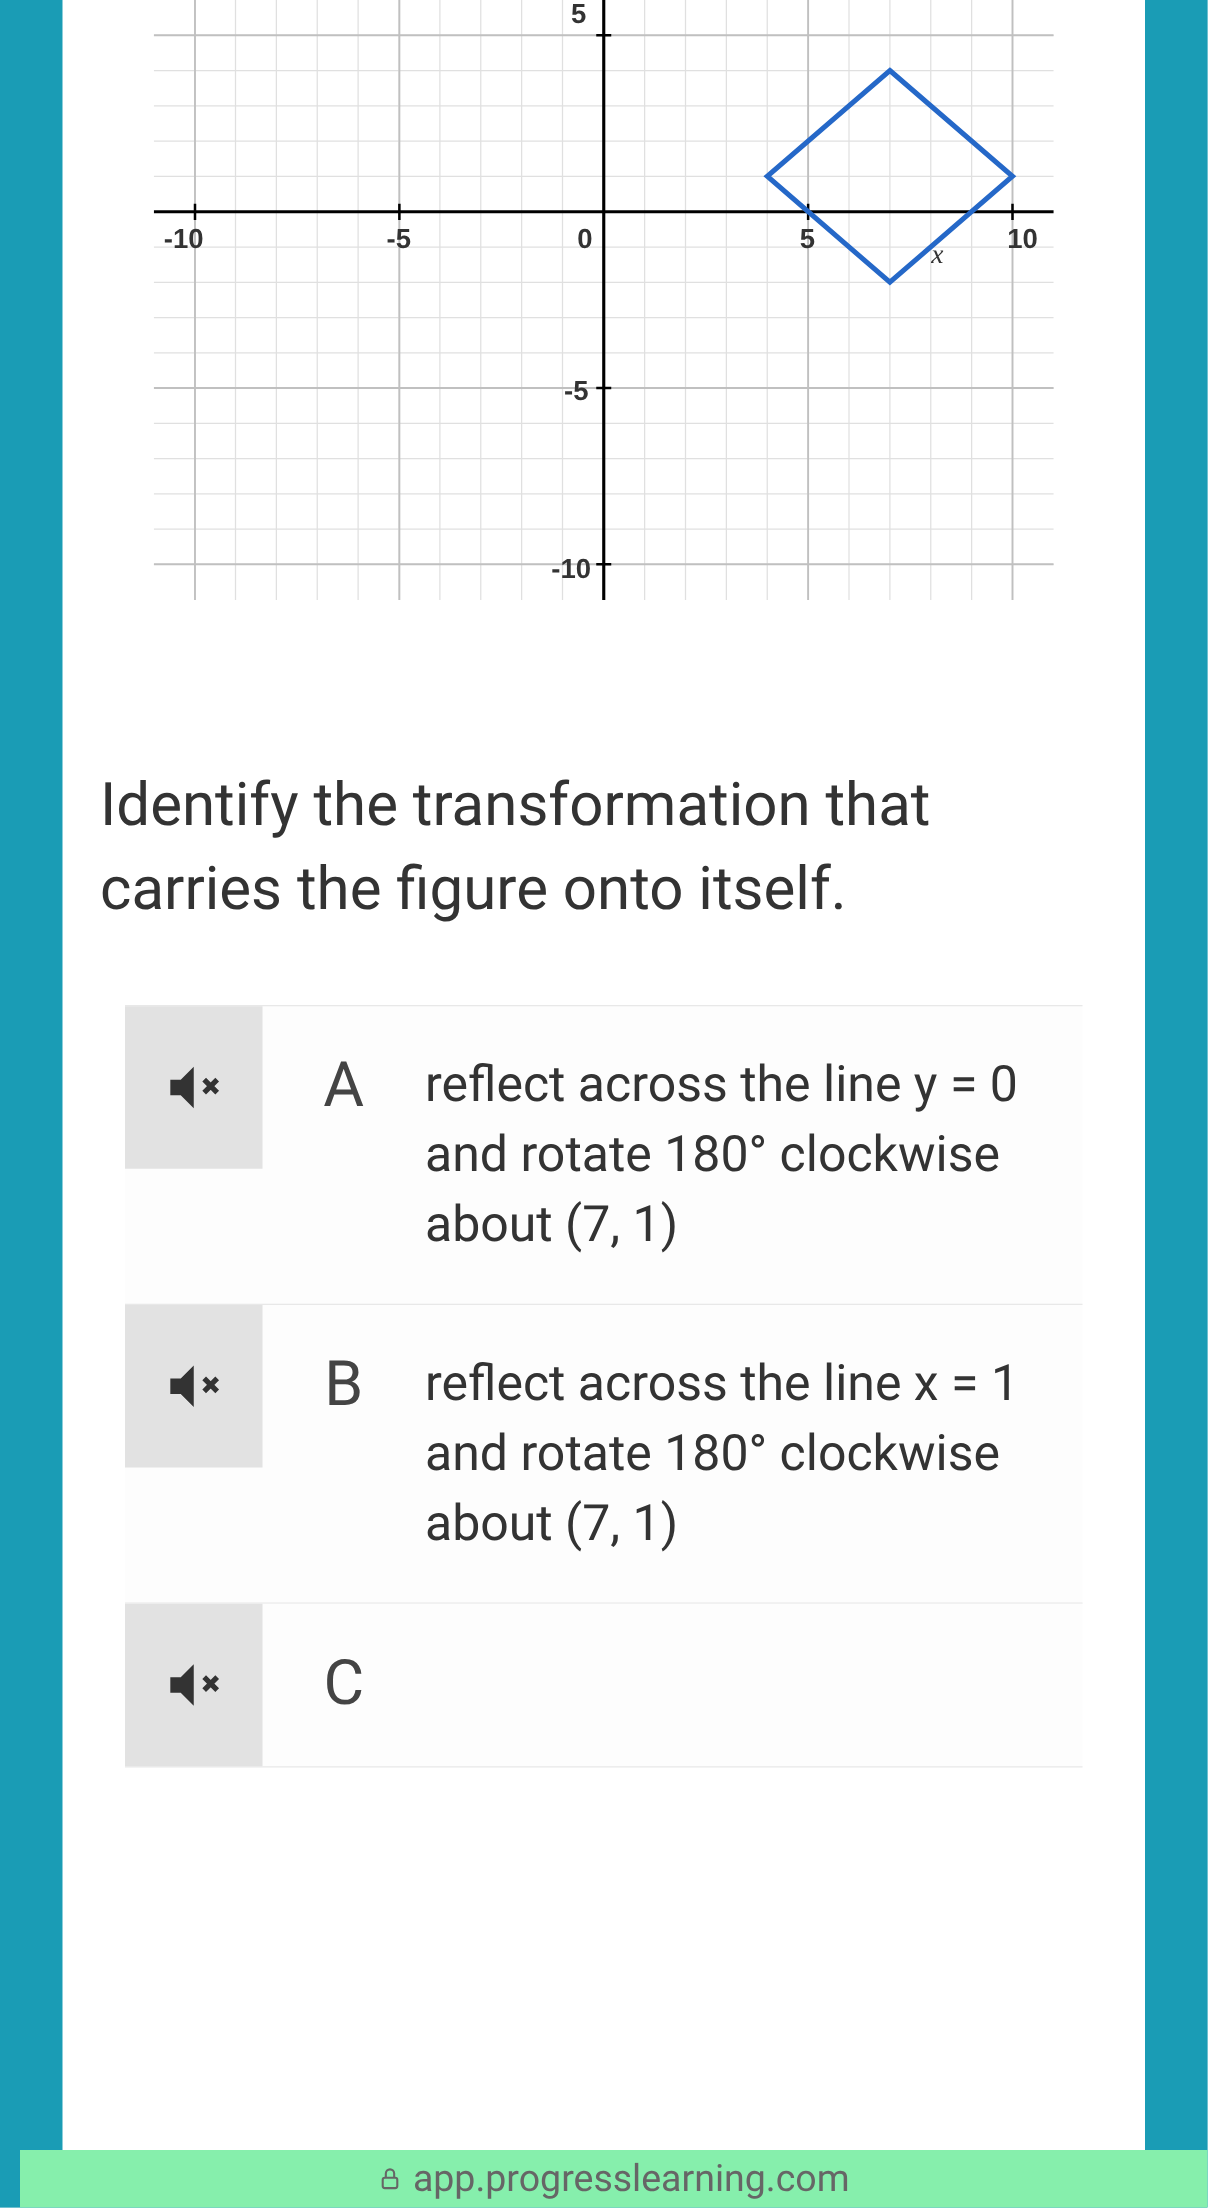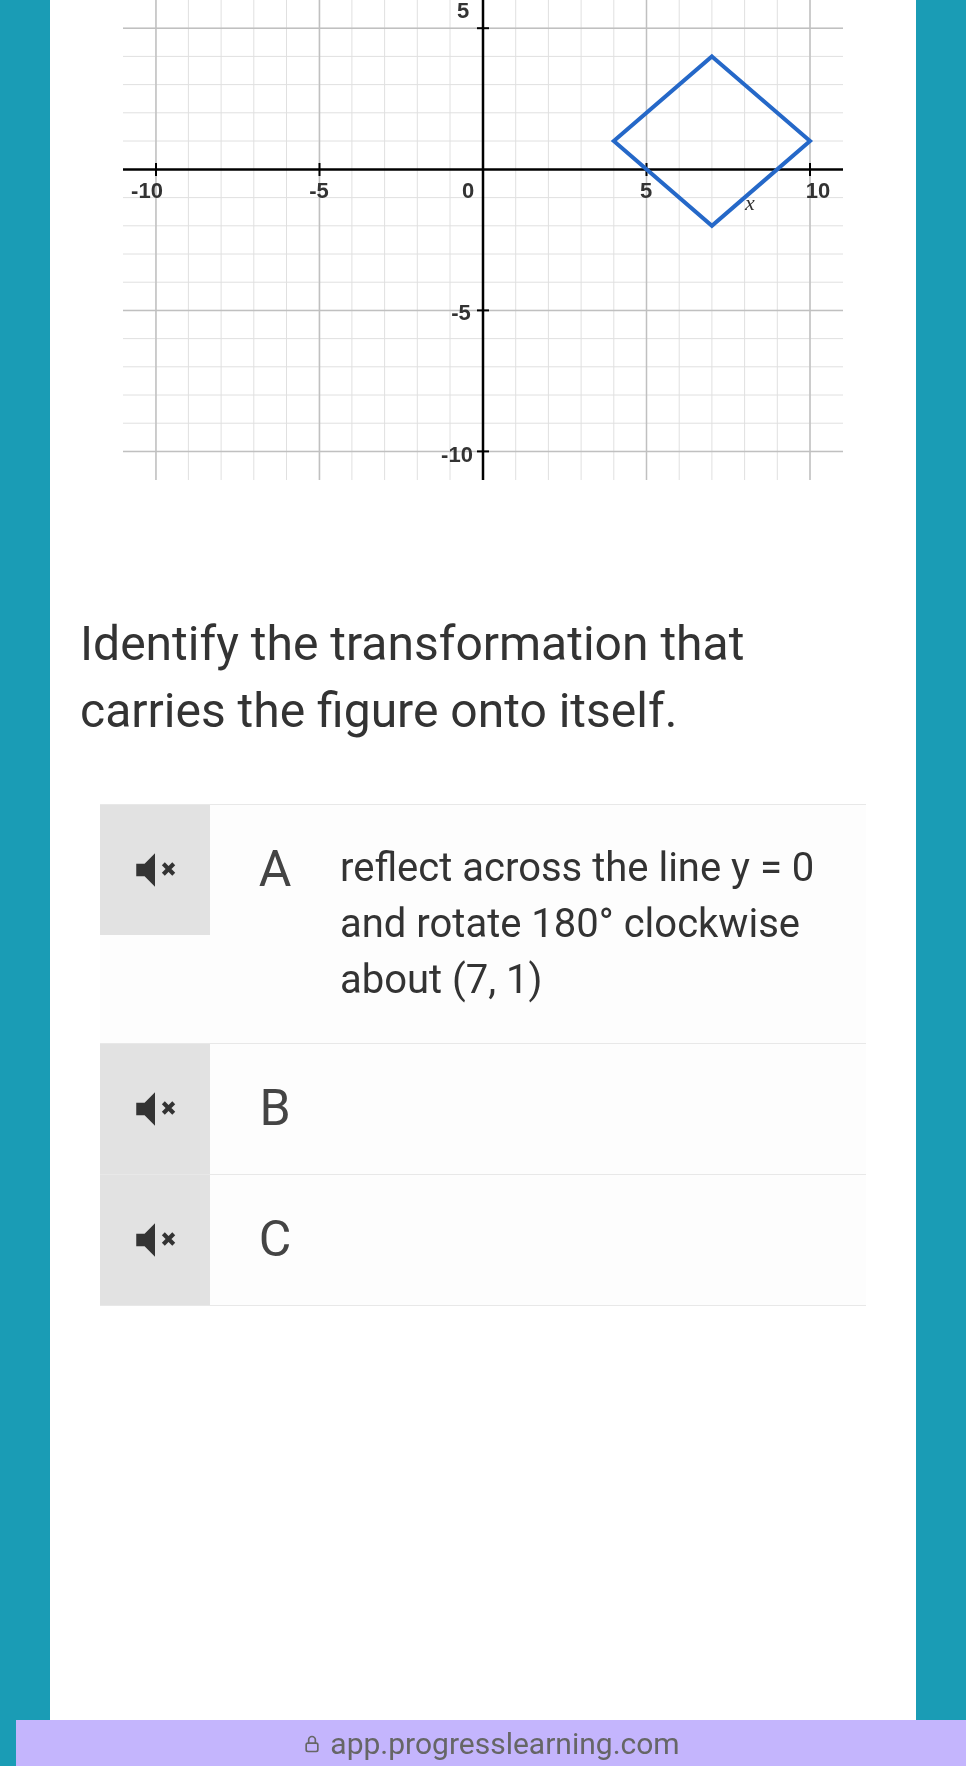--- a/index.html
+++ b/index.html
@@ -71,21 +71,21 @@
       flex-shrink: 0;
     }
     .option-text {
       font-size: 40px;
       color: #333;
       padding: 35px 20px 35px 0;
       line-height: 1.4;
       flex: 1;
     }
     .bottom-bar {
-      background: #c4b5fd;
+      background: #86efac;
       position: absolute;
       bottom: 0;
       left: 16px;
       right: 0;
       height: 46px;
       display: flex;
       align-items: center;
       justify-content: center;
       font-size: 30px;
       color: #666;
@@ -202,20 +202,21 @@
       </div>
 
       <div class="option">
         <div class="speaker-button">
           <svg class="speaker-icon" viewBox="0 0 24 24" fill="#333">
             <path d="M3 9v6h4l5 5V4L7 9H3z"></path>
             <path d="M16 9l5 5M21 9l-5 5" stroke="#333" stroke-width="2" fill="none"></path>
           </svg>
         </div>
         <div class="option-letter">B</div>
+        <div class="option-text">reflect across the line x = 1 and rotate 180° clockwise about (7, 1)</div>
       </div>
 
       <div class="option">
         <div class="speaker-button">
           <svg class="speaker-icon" viewBox="0 0 24 24" fill="#333">
             <path d="M3 9v6h4l5 5V4L7 9H3z"></path>
             <path d="M16 9l5 5M21 9l-5 5" stroke="#333" stroke-width="2" fill="none"></path>
           </svg>
         </div>
         <div class="option-letter">C</div>

